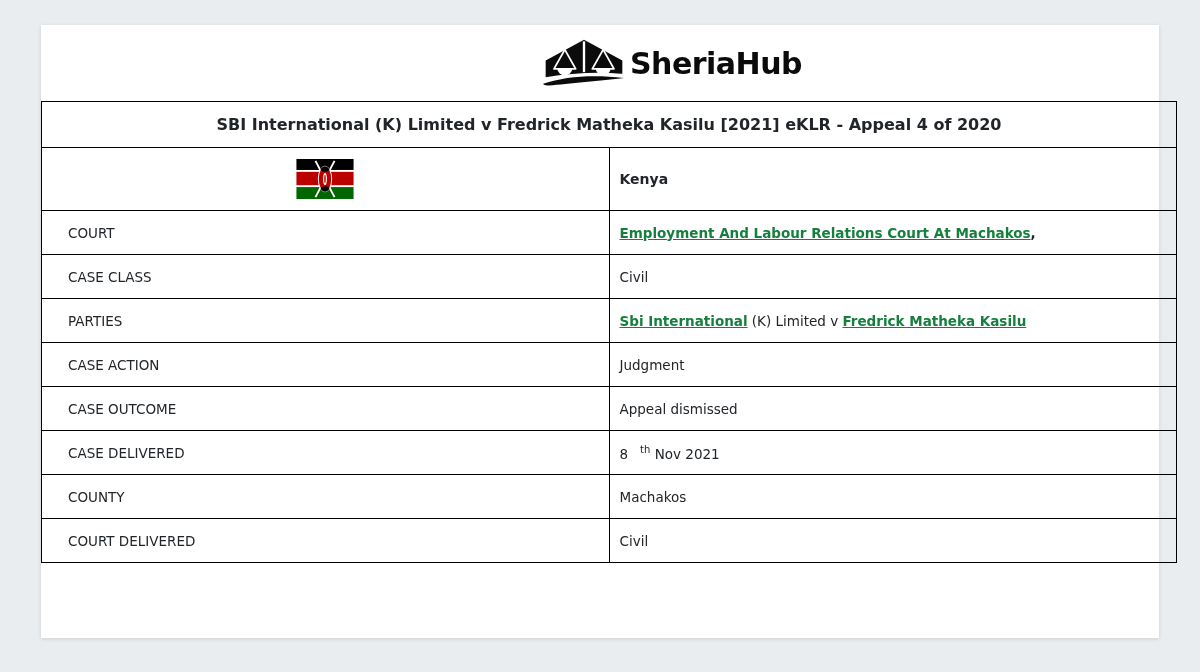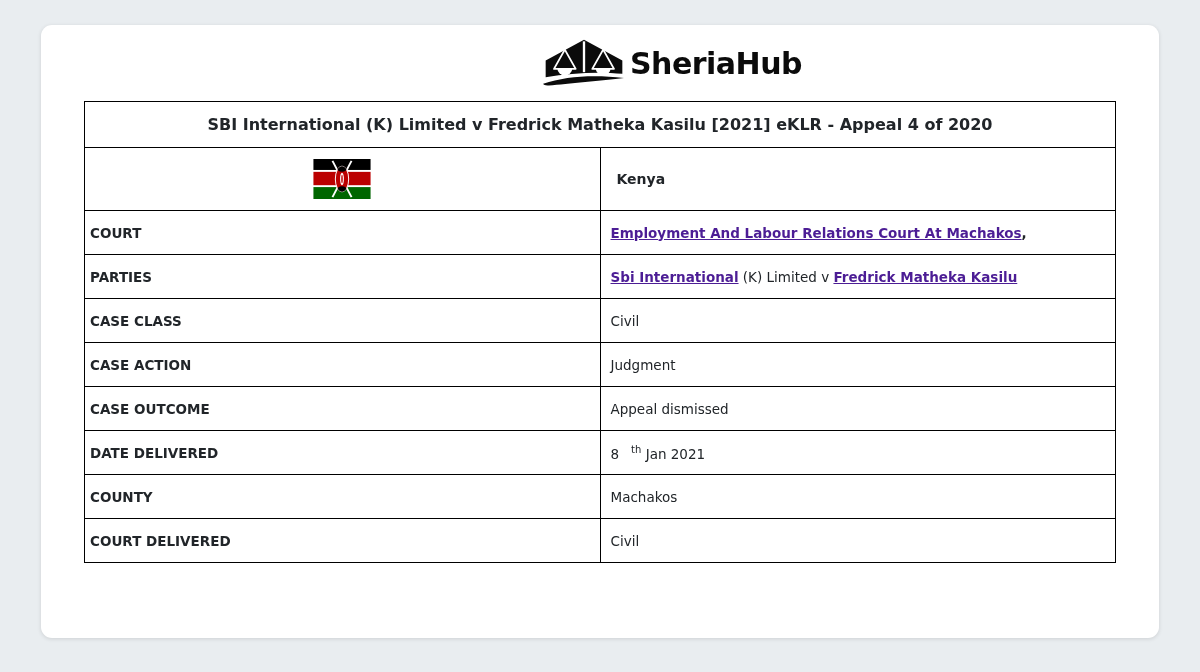--- a/index.html
+++ b/index.html
@@ -7,21 +7,21 @@
     width: 1200px; height: 672px;
     background: #e9edf0;
     font-family: "DejaVu Sans", "Liberation Sans", sans-serif;
     color: #212529;
     overflow: hidden;
   }
   .card {
     width: 1118px; height: 613px;
     margin: 25px auto 0;
     background: #ffffff;
-    border-radius: 11px;
+    border-radius: 0;
     box-shadow: 0 1px 4px rgba(0,0,0,0.12);
   }
   .logo-bar {
     height: 76px;
     display: flex;
     align-items: center;
     justify-content: center;
   }
   .logo-inner {
     display: flex;
@@ -30,56 +30,56 @@
     transform: translateX(72px);
     cursor: pointer;
   }
   .logo-text {
     font-size: 30px;
     font-weight: bold;
     letter-spacing: -0.5px;
     color: #0b0b0b;
   }
   table.case-table {
-    width: 1032px;
+    width: 1136px;
     margin: 0 auto;
     border-collapse: collapse;
     table-layout: fixed;
   }
   table.case-table td {
     border: 1px solid #000000;
     vertical-align: middle;
   }
   td.title-cell {
     height: 46px;
     text-align: center;
     font-weight: bold;
     font-size: 16px;
   }
   tr.flag-row td { height: 63px; }
   td.flag-cell { text-align: center; }
   td.flag-cell svg { vertical-align: middle; }
   td.country-cell {
     font-weight: bold;
     font-size: 14px;
-    padding-left: 16px;
+    padding-left: 10px;
   }
   tr.data-row td { height: 44px; }
   td.label-cell {
     width: 318px;
-    padding-left: 5px;
-    font-weight: bold;
+    padding-left: 26px;
+    font-weight: normal;
     font-size: 13.5px;
   }
   td.value-cell {
     padding-left: 10px;
     font-size: 13.5px;
   }
   a.cell-link {
-    color: #4c1d95;
+    color: #15803d;
     font-weight: bold;
     text-decoration: underline;
     cursor: pointer;
   }
   .bold-suffix { font-weight: bold; }
   sup.ordinal { font-size: 10px; margin-left: 12px; }
 </style>
 </head>
 <body>
 
@@ -130,42 +130,42 @@
       <td class="country-cell">Kenya</td>
     </tr>
 
     <tr class="data-row">
       <td class="label-cell">COURT</td>
       <td class="value-cell"><a href="#" class="cell-link">Employment And Labour Relations Court At Machakos</a><span class="bold-suffix">,</span></td>
     </tr>
 
 
     <tr class="data-row">
-      <td class="label-cell">PARTIES</td>
-      <td class="value-cell"><a href="#" class="cell-link">Sbi International</a><span> (K) Limited v </span><a href="#" class="cell-link">Fredrick Matheka Kasilu</a></td>
+      <td class="label-cell">CASE CLASS</td>
+      <td class="value-cell">Civil</td>
     </tr>
 
     <tr class="data-row">
-      <td class="label-cell">CASE CLASS</td>
-      <td class="value-cell">Civil</td>
+      <td class="label-cell">PARTIES</td>
+      <td class="value-cell"><a href="#" class="cell-link">Sbi International</a><span> (K) Limited v </span><a href="#" class="cell-link">Fredrick Matheka Kasilu</a></td>
     </tr>
 
     <tr class="data-row">
       <td class="label-cell">CASE ACTION</td>
       <td class="value-cell">Judgment</td>
     </tr>
 
     <tr class="data-row">
       <td class="label-cell">CASE OUTCOME</td>
       <td class="value-cell">Appeal dismissed</td>
     </tr>
 
     <tr class="data-row">
-      <td class="label-cell">DATE DELIVERED</td>
-      <td class="value-cell"><span>8</span><sup class="ordinal">th</sup><span> Jan 2021</span></td>
+      <td class="label-cell">CASE DELIVERED</td>
+      <td class="value-cell"><span>8</span><sup class="ordinal">th</sup><span> Nov 2021</span></td>
     </tr>
 
     <tr class="data-row">
       <td class="label-cell">COUNTY</td>
       <td class="value-cell">Machakos</td>
     </tr>
 
     <tr class="data-row">
       <td class="label-cell">COURT DELIVERED</td>
       <td class="value-cell">Civil</td>

